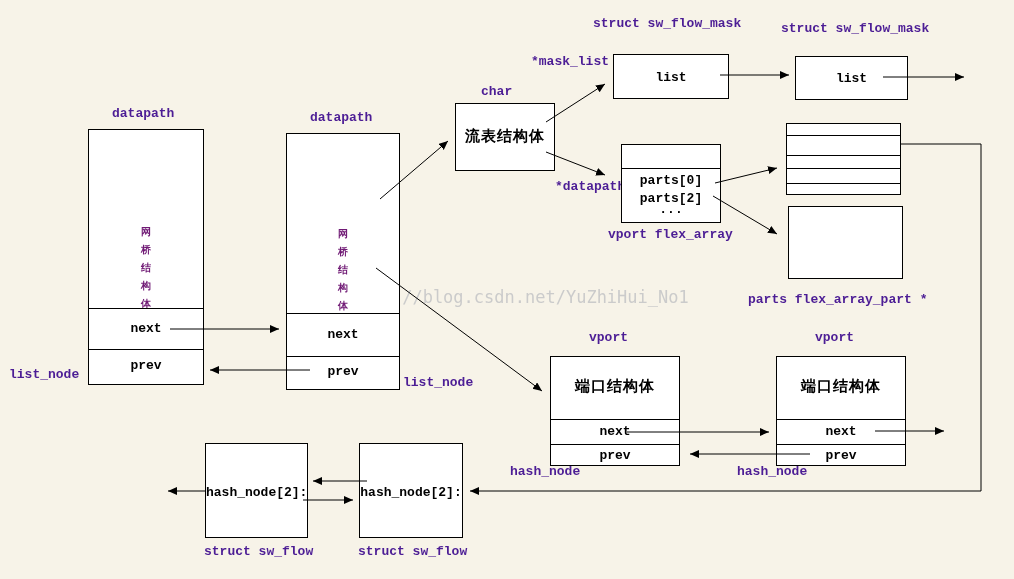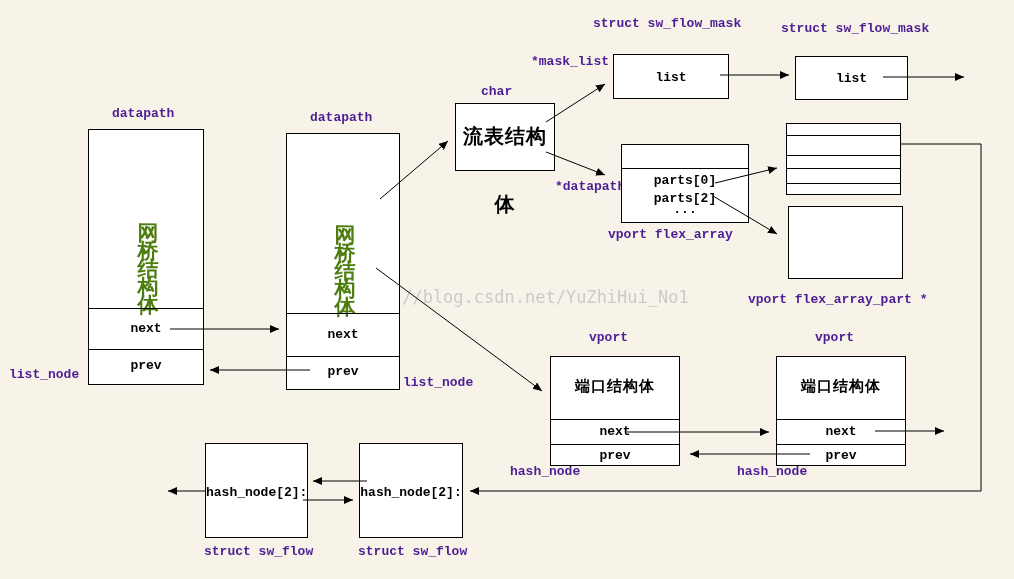--- a/index.html
+++ b/index.html
@@ -17,25 +17,25 @@
     box-sizing:border-box;
   }
   .lbl{
     position:absolute;
     font:bold 13px "Liberation Mono","DejaVu Sans Mono",monospace;
     color:#4c1d95;
     white-space:nowrap;
     line-height:14px;
   }
   .cn{
-    font-family:Liberation Serif, serif;
+    font-family:Liberation Mono, monospace;
     font-weight:bold;
-    font-size:21px;
+    font-size:10px;
     letter-spacing:1px;
-    color:#4d7c0f;
+    color:#701a75;
   }
   .vtext{
     position:absolute;
     left:50%;
     transform:translateX(-50%);
     width:17px;
     word-break:break-all;
     line-height:18px;
     text-align:center;
     letter-spacing:0;
@@ -75,21 +75,21 @@
   <div class="lbl" style="left:403px;top:376px;">list_node</div>
 
   <div class="lbl" style="left:481px;top:85px;">char</div>
   <div class="lbl" style="left:531px;top:55px;">*mask_list</div>
   <div class="lbl" style="left:555px;top:180px;">*datapath</div>
 
   <div class="lbl" style="left:593px;top:17px;">struct sw_flow_mask</div>
   <div class="lbl" style="left:781px;top:22px;">struct sw_flow_mask</div>
 
   <div class="lbl" style="left:608px;top:228px;">vport flex_array</div>
-  <div class="lbl" style="left:748px;top:293px;">vport flex_array_part *</div>
+  <div class="lbl" style="left:748px;top:293px;">parts flex_array_part *</div>
 
   <div class="lbl" style="left:589px;top:331px;">vport</div>
   <div class="lbl" style="left:815px;top:331px;">vport</div>
   <div class="lbl" style="left:510px;top:465px;">hash_node</div>
   <div class="lbl" style="left:737px;top:465px;">hash_node</div>
 
   <div class="lbl" style="left:204px;top:545px;">struct sw_flow</div>
   <div class="lbl" style="left:358px;top:545px;">struct sw_flow</div>
 
   <div class="watermark" style="left:351px;top:287px;">http://blog.csdn.net/YuZhiHui_No1</div>
@@ -104,38 +104,38 @@
 
   <div class="box" style="left:286px;top:133px;width:114px;height:257px;">
     <div class="vtext cn" style="top:92px;">网桥结构体</div>
     <div class="hline" style="top:179px;"></div>
     <div class="cell" style="top:179px;height:43px;line-height:43px;">next</div>
     <div class="hline" style="top:222px;"></div>
     <div class="cell" style="top:222px;height:35px;line-height:31px;">prev</div>
   </div>
 
   <div class="box" style="left:455px;top:103px;width:100px;height:68px;">
-    <div class="cell cn" style="top:0;height:68px;line-height:68px;font-size:20px;">流表结构体</div>
+    <div class="cell cn" style="top:0;height:68px;line-height:68px;font-size:15px;">流表结构体</div>
   </div>
 
   <div class="box" style="left:613px;top:54px;width:116px;height:45px;">
     <div class="cell" style="top:0;height:45px;line-height:45px;">list</div>
   </div>
   <div class="box" style="left:795px;top:56px;width:113px;height:44px;">
     <div class="cell" style="top:0;height:44px;line-height:44px;">list</div>
   </div>
 
   <div class="box" style="left:786px;top:123px;width:115px;height:72px;">
     <div class="hline" style="top:11px;"></div>
     <div class="hline" style="top:31px;"></div>
     <div class="hline" style="top:44px;"></div>
     <div class="hline" style="top:59px;"></div>
   </div>
 
-  <div class="box" style="left:621px;top:144px;width:128px;height:79px;">
+  <div class="box" style="left:621px;top:144px;width:100px;height:79px;">
     <div class="hline" style="top:23px;"></div>
     <div class="cell" style="top:27px;height:17px;line-height:17px;">parts[0]</div>
     <div class="cell" style="top:45px;height:17px;line-height:17px;">parts[2]</div>
     <div class="cell" style="top:56px;height:17px;line-height:17px;">...</div>
   </div>
 
   <div class="box" style="left:788px;top:206px;width:115px;height:73px;"></div>
 
   <div class="box" style="left:550px;top:356px;width:130px;height:110px;">
     <div class="cell cn" style="top:0;height:62px;line-height:62px;font-size:15px;">端口结构体</div>

